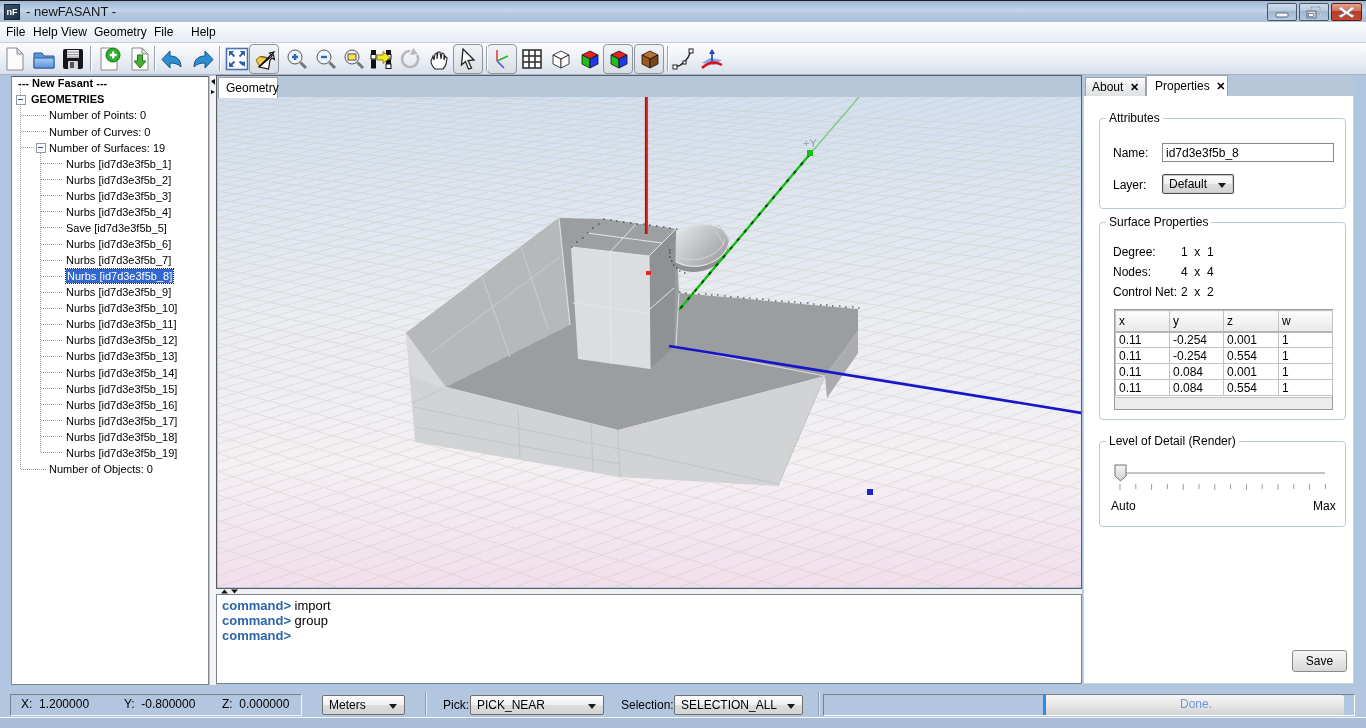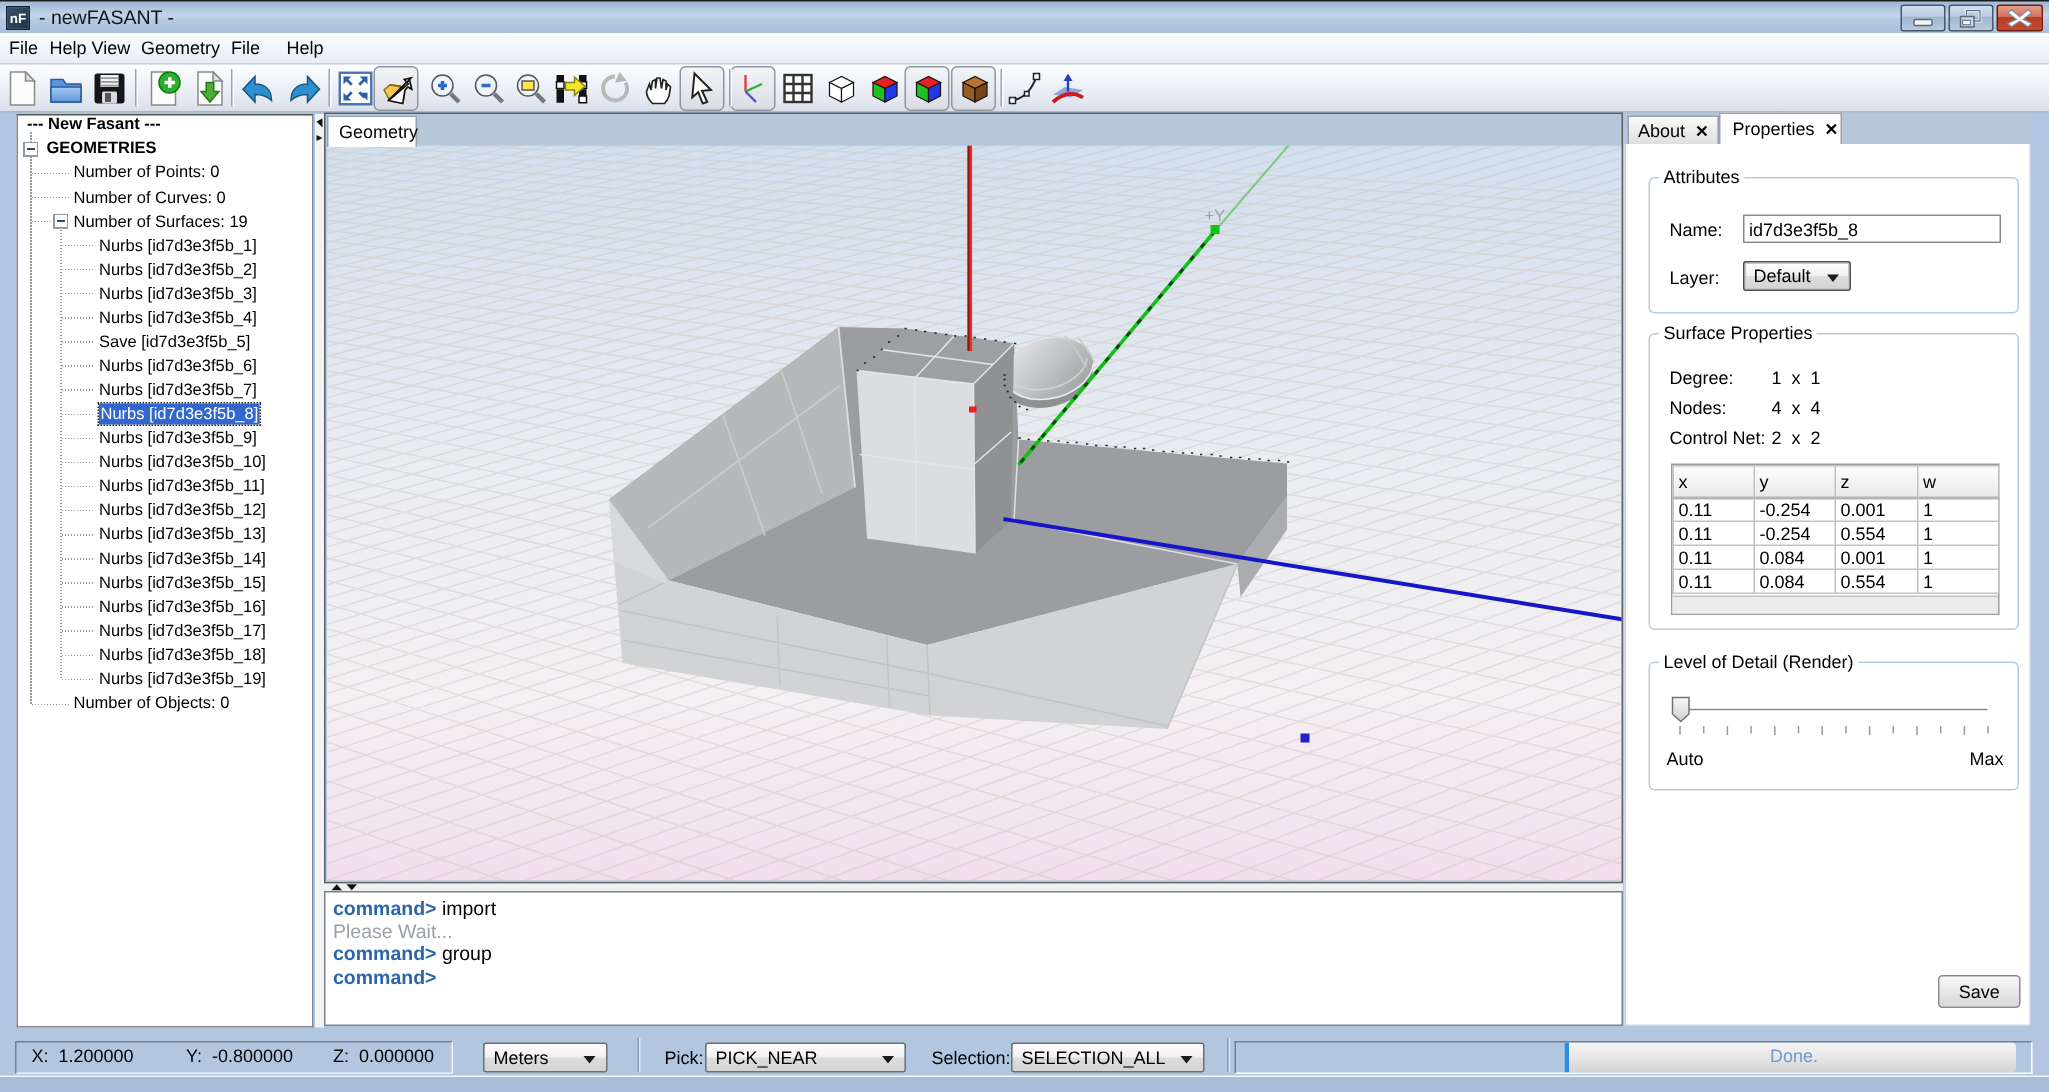--- a/index.html
+++ b/index.html
@@ -384,21 +384,20 @@
 </div>
 <div id="hsplit">
     <svg width="30" height="5" style="position:absolute;left:2px;top:0">
       <path d="M3 4.5 L6.5 0.5 L10 4.5 Z" fill="#111"></path>
       <path d="M13 0.5 L20 0.5 L16.5 4.5 Z" fill="#111"></path>
     </svg>
   </div>
 
 <div id="console">
  <div><span class="cmd">command&gt;</span> import</div>
- <div style="color:#9aa0a6">Please Wait...</div>
  <div><span class="cmd">command&gt;</span> group</div>
  <div><span class="cmd">command&gt;</span></div>
 </div>
 
 <div id="rpanel">
  <div id="rtabs">
    <div style="position:absolute;left:2px;top:2px;width:61px;height:20px;background:linear-gradient(#fafafa,#dedfe1);border:1px solid #9aa2ae;font-size:12px;padding:2px 0 0 6px">About&nbsp;&nbsp;<span style="font-weight:bold;font-size:11px">✕</span></div>
    <div style="position:absolute;left:63px;top:0px;width:82px;height:22px;background:#fff;border:1px solid #9aa2ae;border-bottom:none;font-size:12px;padding:3px 0 0 8px">Properties&nbsp;&nbsp;<span style="font-weight:bold;font-size:11px">✕</span></div>
  </div>
  <div id="rcontent">

